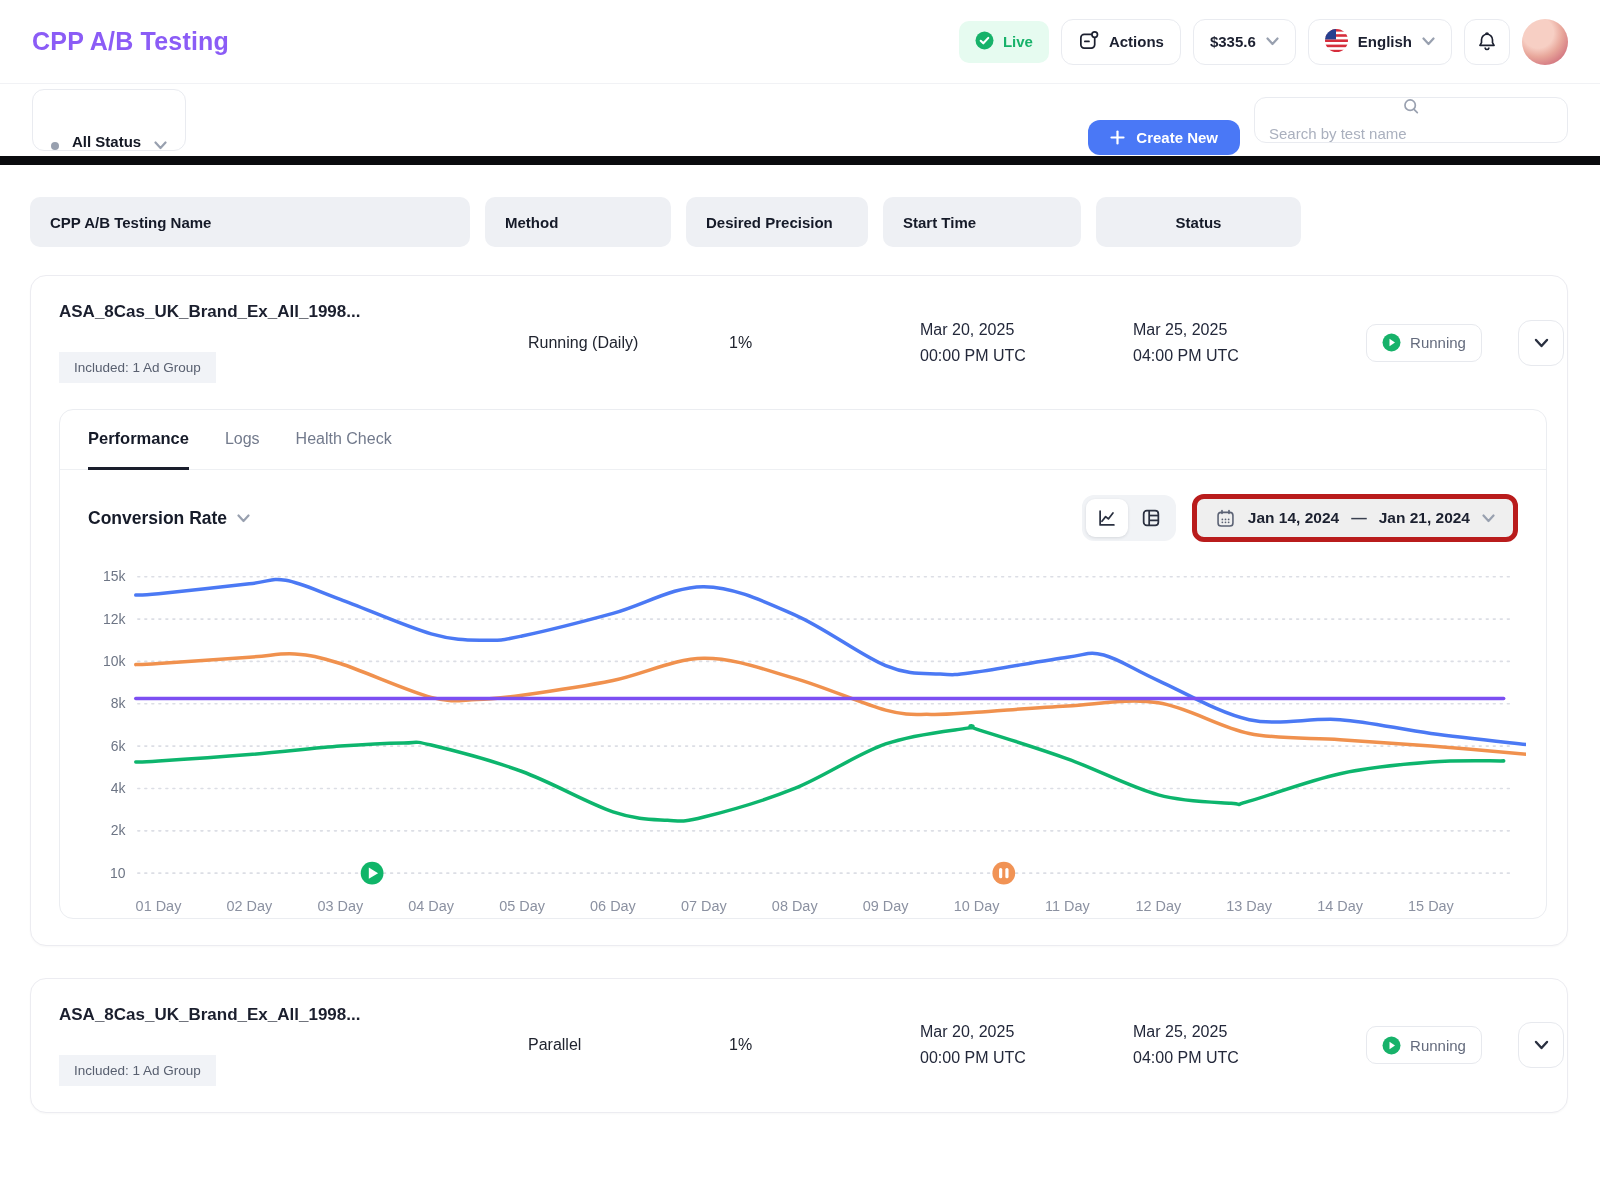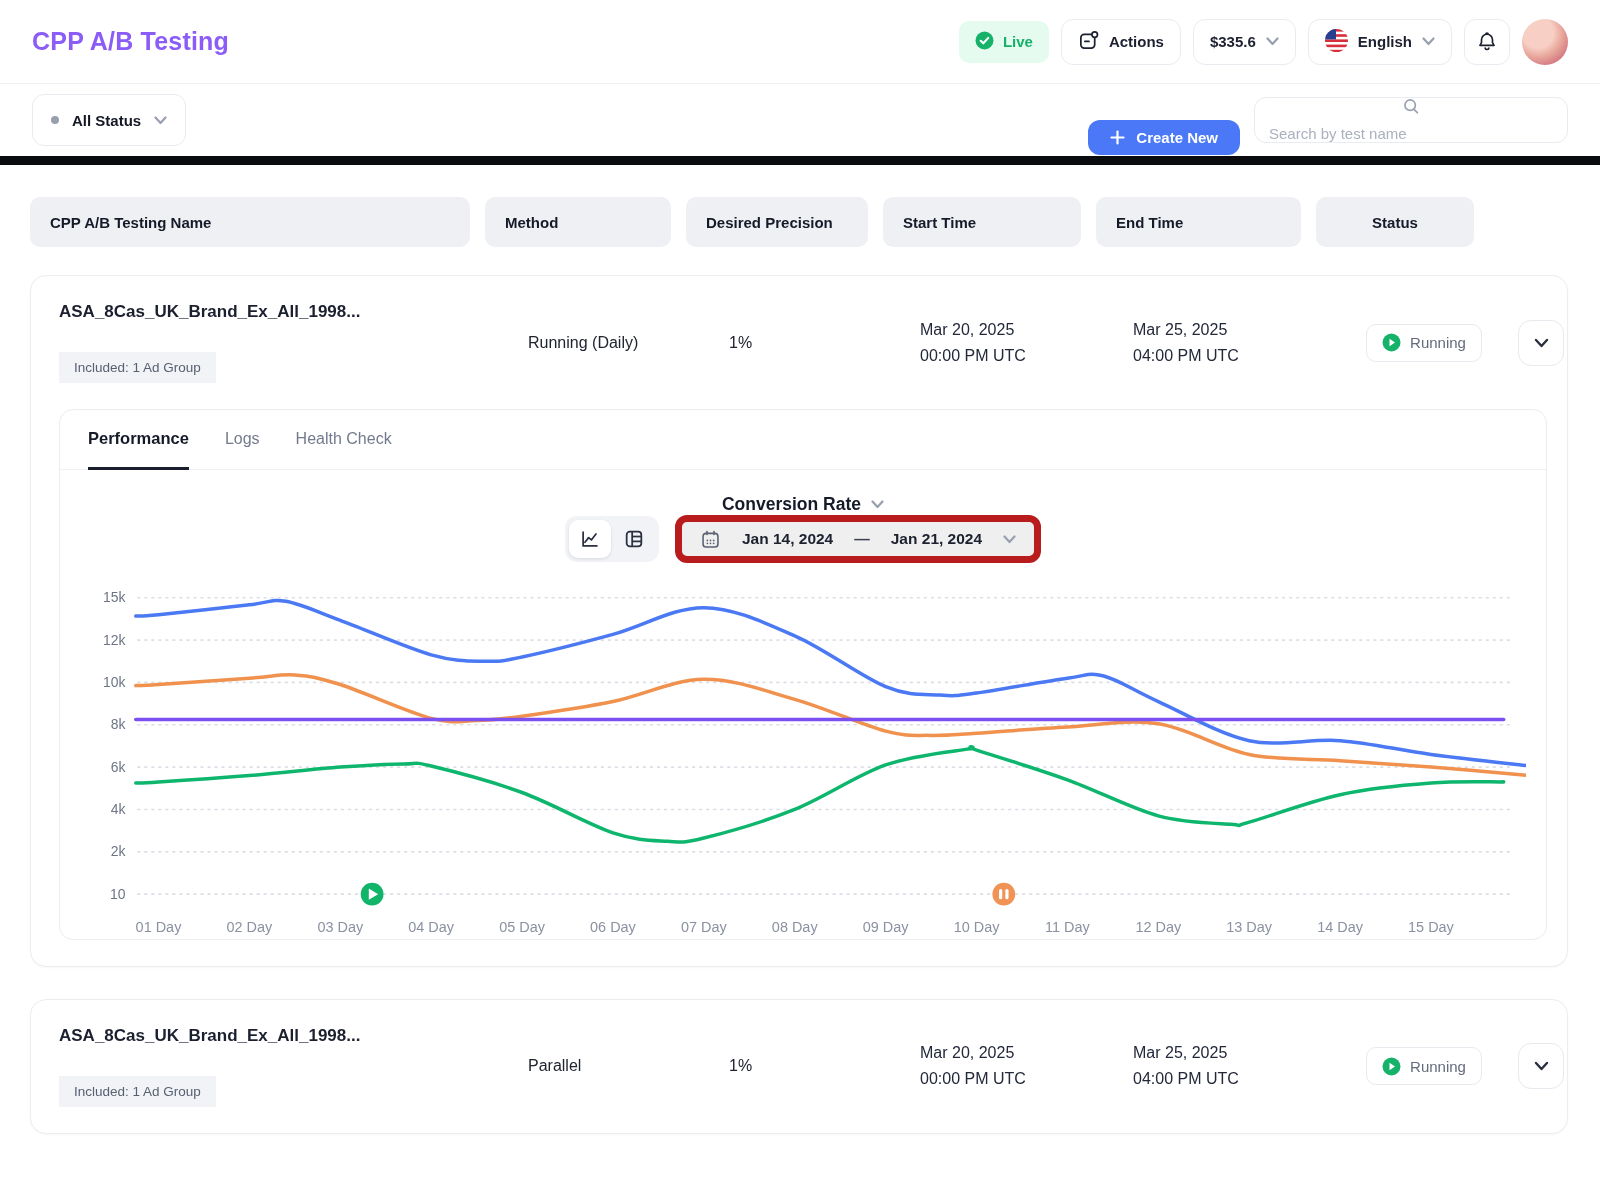--- a/index.html
+++ b/index.html
@@ -16,21 +16,21 @@
   .hdr-btn { display:flex; align-items:center; gap:10px; height:46px; padding:0 16px;
              border:1px solid #e9ebf0; border-radius:12px; background:#fff; font-size:15px;
              font-weight:bold; color:#1c2030; cursor:pointer; }
   .icon-btn { width:46px; justify-content:center; padding:0; }
   .avatar { width:46px; height:46px; border-radius:50%;
             background:radial-gradient(circle at 35% 30%, #f7cfc4 0 35%, #e8a79b 55%, #d77f85 75%, #b95f6e 100%); }
   .chev { stroke:#98a0af; stroke-width:2.2; fill:none; stroke-linecap:round; stroke-linejoin:round; }
 
   
   .filter-row { height:72px; display:flex; align-items:center; justify-content:space-between; padding:0 32px; }
-  .status-filter { display:flex; align-items:center; gap:13px; height:52px; padding:0 18px;
+  .status-filter { display:flex; align-items:flex-end; gap:13px; height:62px; padding:0 18px;
                    border:1px solid #e9ebf0; border-radius:12px; font-size:15px; font-weight:bold;
                    color:#141824; cursor:pointer; background:#fff; }
   .dot { width:8px; height:8px; border-radius:50%; background:#98a0af; }
   .filter-right { display:flex; align-items:center; gap:14px; }
   .create-btn { display:flex; align-items:center; gap:11px; height:35px; padding:0 22px;
                 background:#4a78f6; color:#fff; border:none; border-radius:12px;
                 font-size:15px; font-weight:bold; cursor:pointer;margin-top:34px; }
   .search-box { display:flex; align-items:center; gap:10px; width:314px; height:46px;
                 border:1px solid #e9ebf0; border-radius:12px; padding:0 14px; background:#fff;flex-direction:column; }
   .search-box input { border:none; outline:none; font-size:15px; color:#30374a; width:100%;
@@ -62,29 +62,29 @@
   .expand-btn { width:46px; height:46px; border:1px solid #e7e9ee; border-radius:13px; background:#fff;
                 display:flex; align-items:center; justify-content:center; cursor:pointer; }
 
   
   .detail-panel { margin-top:26px; border:1px solid #ebedf1; border-radius:14px; overflow:hidden; }
   .tabs { display:flex; gap:36px; padding:0 28px; height:60px; border-bottom:1px solid #eef0f3; }
   .tab { display:flex; align-items:center; font-size:16px; color:#727a8c; cursor:pointer;
          border-bottom:3px solid transparent; margin-bottom:-1px; }
   .tab.active { font-weight:bold; font-size:16.5px; color:#151a28; border-bottom-color:#1a1e2c; }
 
-  .chart-controls { display:flex; align-items:center; justify-content:space-between; padding:24px 28px 8px;flex-direction:column; }
+  .chart-controls { display:flex; align-items:center; justify-content:space-between; padding:24px 28px 8px; }
   .metric-select { display:flex; align-items:center; gap:10px; font-size:17.5px; font-weight:bold;
                    color:#161b29; cursor:pointer; }
   .controls-right { display:flex; align-items:center; gap:16px; }
   .view-toggle { display:flex; background:#f1f3f6; border-radius:12px; padding:4px; gap:2px; }
   .view-btn { width:42px; height:38px; border:none; background:transparent; border-radius:9px;
               display:flex; align-items:center; justify-content:center; cursor:pointer; }
   .view-btn.active { background:#fff; box-shadow:0 1px 3px rgba(25,30,48,.12); }
-  .daterange { display:flex; align-items:center; gap:21px; border:7px solid #b91c1c; border-radius:12px;
+  .daterange { display:flex; align-items:center; gap:12px; border:5px solid #b91c1c; border-radius:12px;
                height:48px; padding:0 18px; font-size:15.5px; font-weight:bold; color:#1c2130; cursor:pointer; }
   .daterange .sep { color:#3a4050; font-weight:bold; }
 
   .chart-wrap { padding:4px 20px 0; }
   .chart-svg { width:100%; display:block; }
   .legend { display:flex; justify-content:center; gap:128px; padding:8px 0 28px; }
   .legend-item { display:flex; align-items:center; gap:11px; font-size:13.5px; font-weight:bold; color:#434a5a; }
   .legend-swatch { width:36px; height:11px; border-radius:5.5px; }
 </style>
 </head>
@@ -183,21 +183,20 @@
 
 <div class="black-bar"></div>
 
 <div class="content">
 
   <div class="row-grid">
     <div class="col-pill">CPP A/B Testing Name</div>
     <div class="col-pill">Method</div>
     <div class="col-pill">Desired Precision</div>
     <div class="col-pill">Start Time</div>
-    <div class="col-pill">End Time</div>
     <div class="col-pill center">Status</div>
     <div></div>
   </div>
 
   <section class="test-card">
     <div class="row-grid">
       <div>
         <div class="test-name">ASA_8Cas_UK_Brand_Ex_All_1998...</div>
         <div class="included-badge">Included: 1 Ad Group</div>
       </div>

